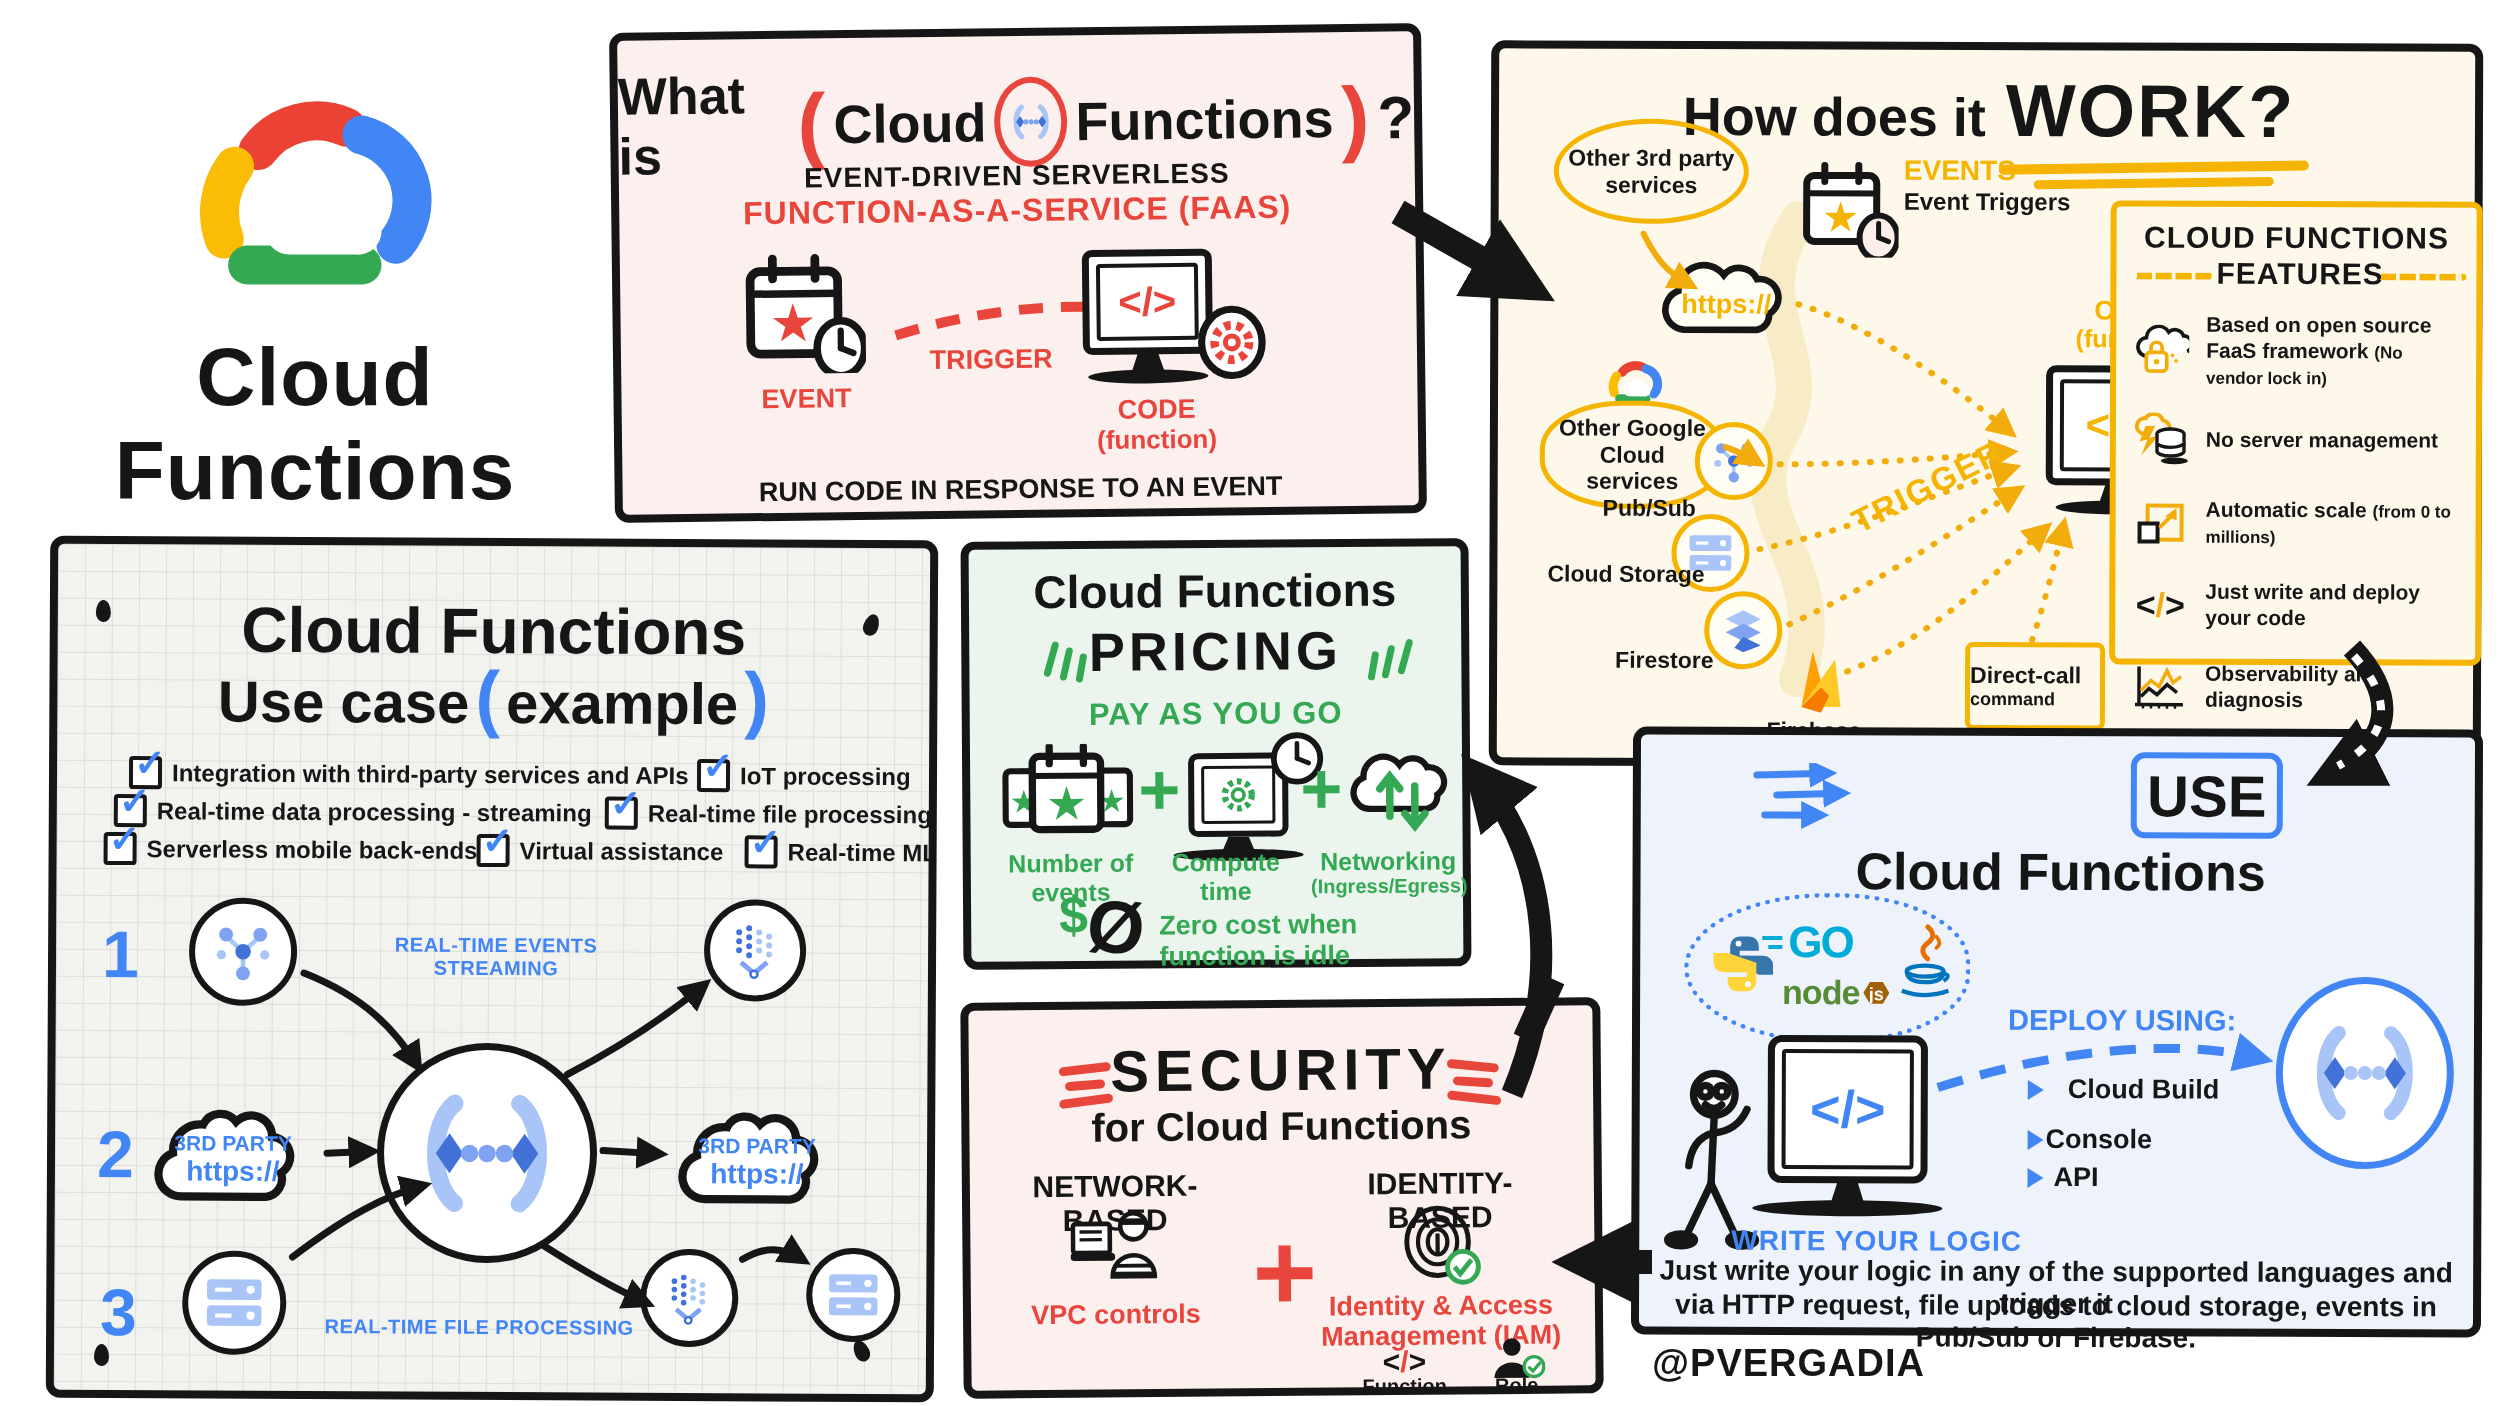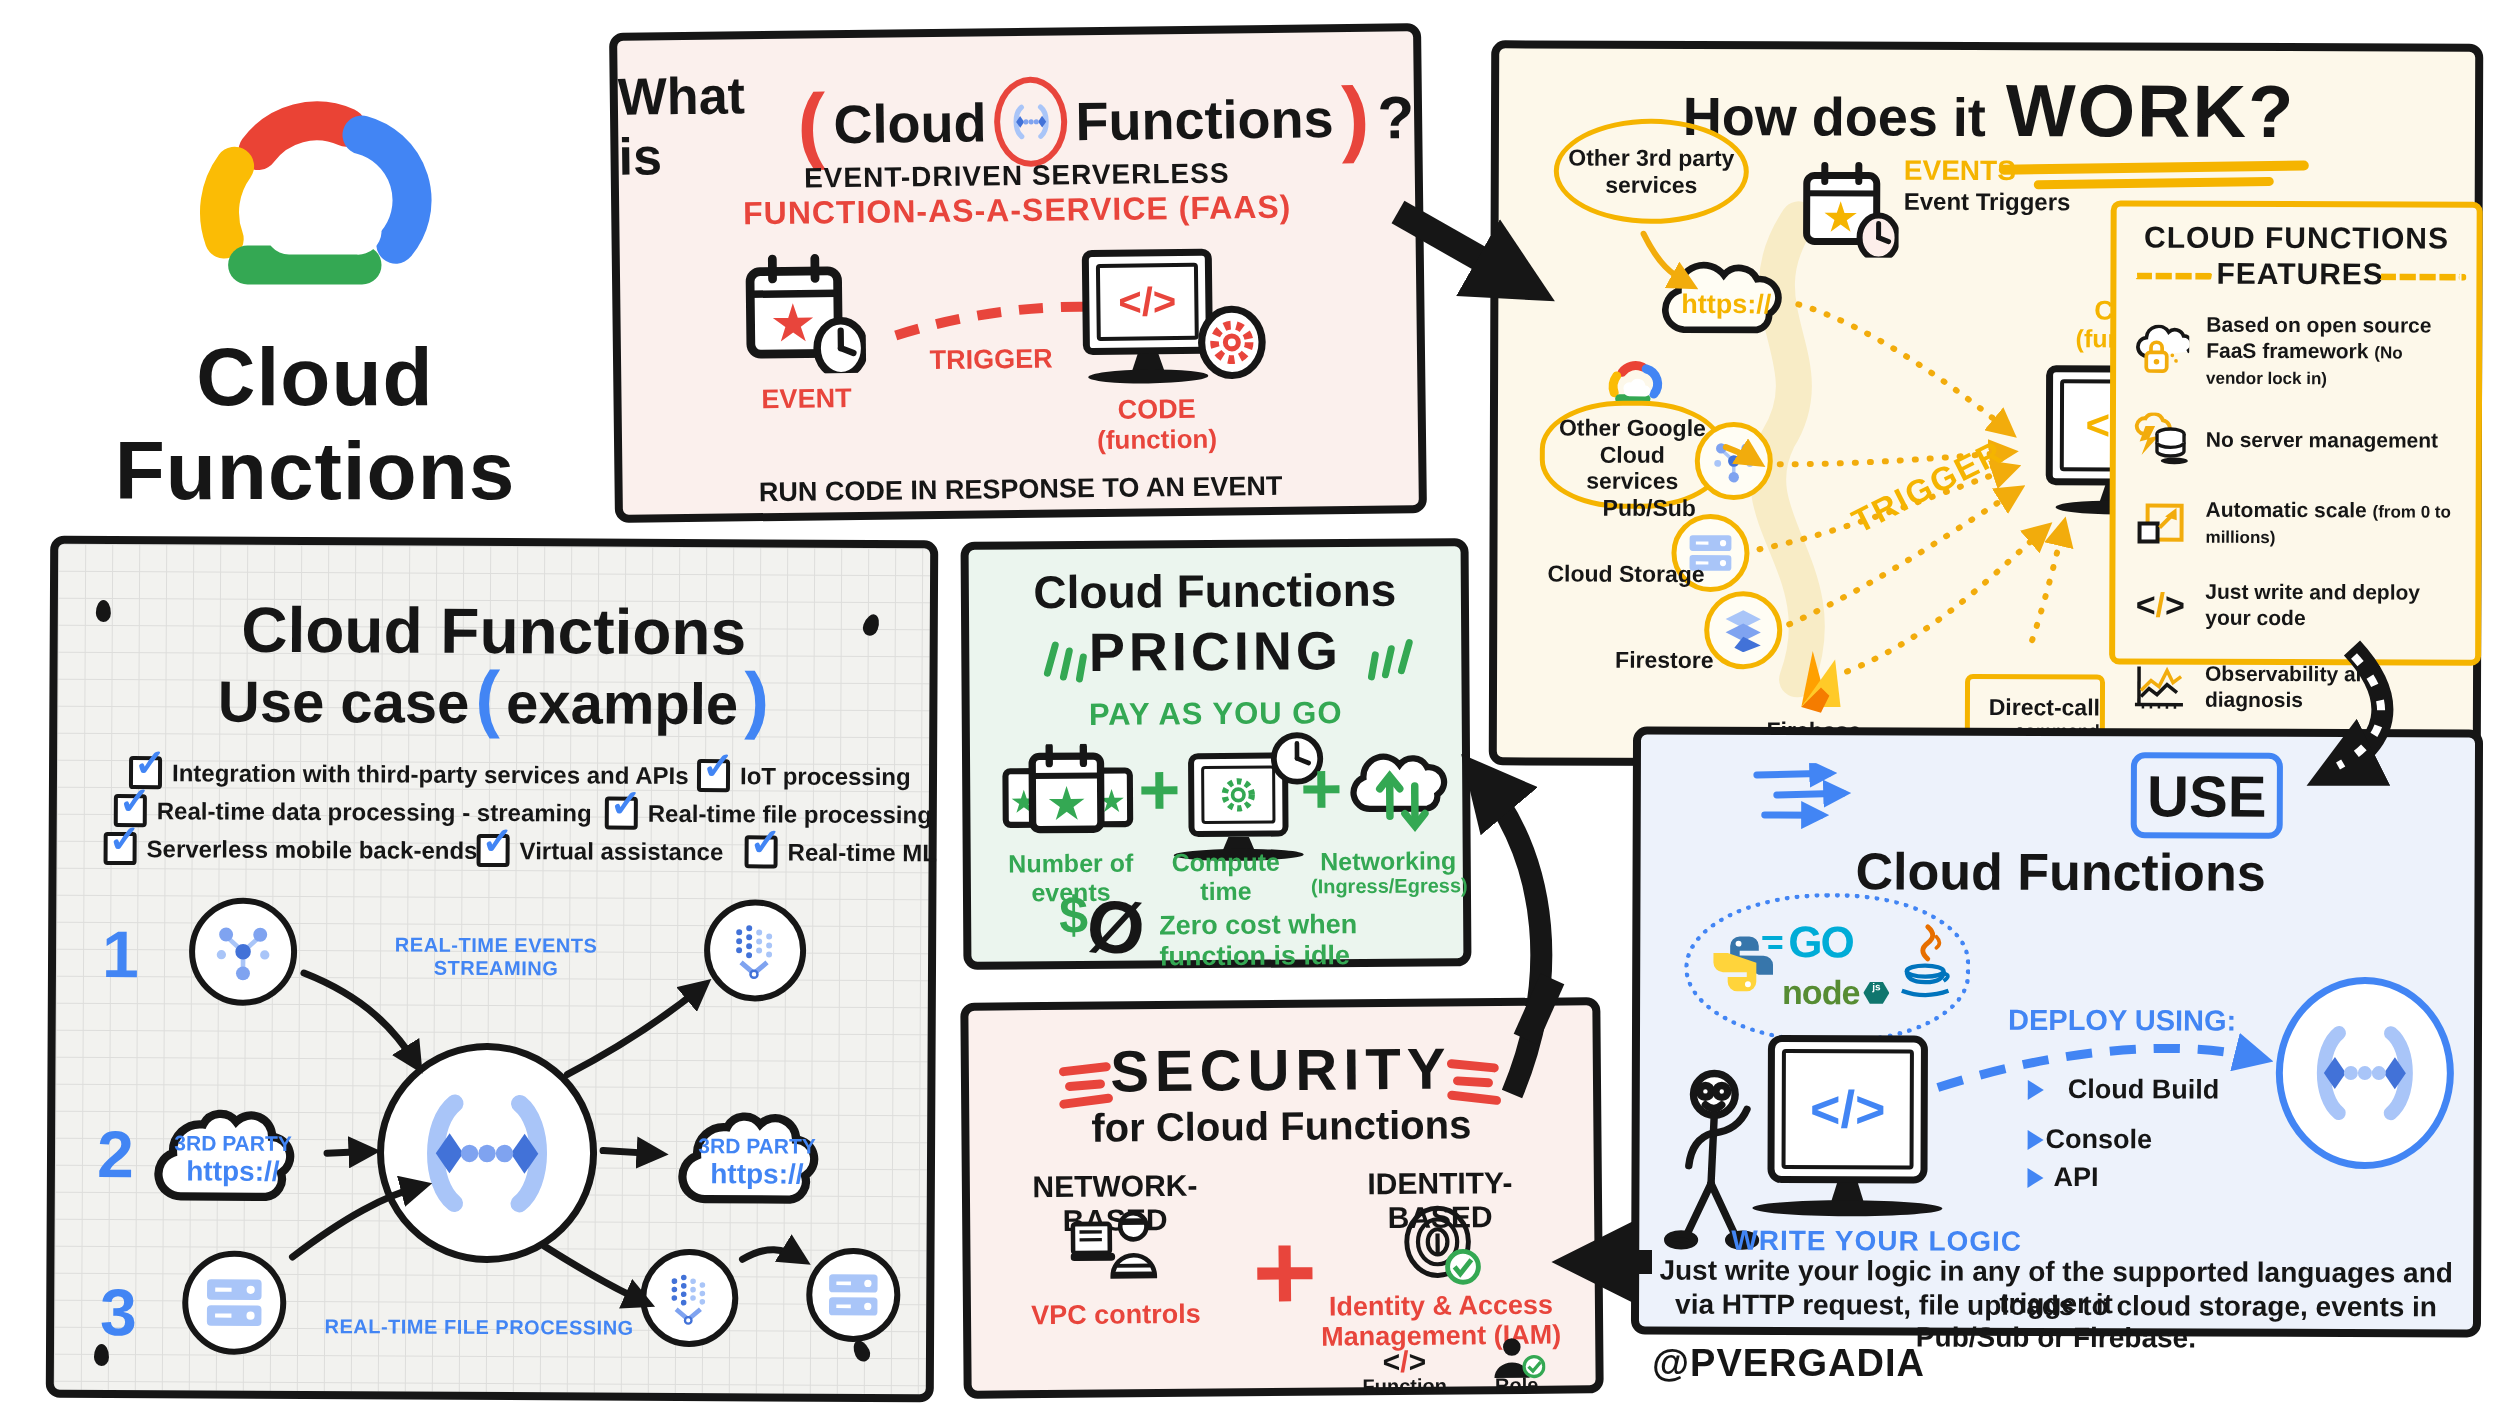--- a/index.html
+++ b/index.html
@@ -243,21 +243,21 @@
   <div class="abs b ctr lbl-y" style="left:545px;top:245px;width:180px;font-size:27px">CODE</div>
   <div class="abs b ctr lbl-y" style="left:545px;top:274px;width:180px;font-size:25px">(function)</div>
   <div class="mon" style="left:548px;top:315px;width:140px;height:120px">
     <div class="scr" style="font-size:42px;color:var(--yellow2)">
         <span>&lt;/&gt;</span>
       </div>
     <div class="stand"></div>
     <div class="shadow"></div>
   </div>
 
-  <div class="abs" style="left:468px;top:624px;width:140px;height:88px;border:5px solid var(--yellow2);border-radius:8px;background:#FDF8EA;display:flex;flex-direction:column;align-items:flex-end;justify-content:center;box-sizing:border-box">
+  <div class="abs" style="left:468px;top:592px;width:140px;height:88px;border:5px solid var(--yellow2);border-radius:8px;background:#FDF8EA;display:flex;flex-direction:column;align-items:flex-start;justify-content:center;box-sizing:border-box">
     <div class="b" style="font-size:23px">Direct-call</div>
     <div class="b" style="font-size:18px">command</div>
   </div>
 
   <div class="abs" style="left:612px;top:150px;width:372px;height:464px;border:6px solid var(--yellow2);border-radius:10px;box-sizing:border-box;background:#FDF8EA">
     <div class="abs b ctr" style="left:0;top:14px;width:100%;font-size:30px;letter-spacing:1px">CLOUD FUNCTIONS</div>
     <div class="abs" style="left:18px;top:66px;width:78px" class2="dashline">
         <div class="dashline"></div>
       </div>
     <div class="abs b ctr" style="left:100px;top:50px;width:160px;font-size:30px;letter-spacing:1px">FEATURES</div>
@@ -682,21 +682,21 @@
   </svg>
   <div class="abs" style="left:148px;top:182px">
     <span class="b" style="font-size:44px;color:#00ACD7;letter-spacing:-2px">GO</span>
     <div class="abs" style="left:-26px;top:14px">
       <div style="width:20px;height:4px;background:#00ACD7;margin:5px 0"></div>
       <div style="width:14px;height:4px;background:#00ACD7;margin:5px 0 5px 6px"></div>
     </div>
   </div>
   <div class="abs" style="left:142px;top:238px;display:flex;align-items:center;gap:4px">
     <span class="b" style="font-size:34px;color:#568C33;letter-spacing:-1px">node</span>
-    <span class="b" style="width:26px;height:24px;background:#0f766e;clip-path:polygon(25% 5%,75% 5%,100% 50%,75% 95%,25% 95%,0 50%);display:inline-flex;align-items:flex-start;justify-content:center;font-size:10px;color:#fff">
+    <span class="b" style="width:26px;height:24px;background:#a16207;clip-path:polygon(25% 5%,75% 5%,100% 50%,75% 95%,25% 95%,0 50%);display:inline-flex;align-items:flex-end;justify-content:center;font-size:18px;color:#fff">
       <span>js</span>
     </span>
   </div>
   <svg class="abs" style="left:258px;top:188px" width="54" height="78" viewBox="0 0 44 62">
     <path d="M24,2 q8,7 0,13 q-8,6 0,13" fill="none" stroke="#E76F00" stroke-width="4" stroke-linecap="round"></path>
     <path d="M31,10 q5,5 0,9" fill="none" stroke="#E76F00" stroke-width="3" stroke-linecap="round"></path>
     <ellipse cx="22" cy="38" rx="15" ry="4.5" fill="none" stroke="#0074BD" stroke-width="3.5"></ellipse>
     <path d="M7,38 q0,9 15,9 q15,0 15,-9" fill="none" stroke="#0074BD" stroke-width="3.5"></path>
     <path d="M37,40 q7,1 0,6" fill="none" stroke="#0074BD" stroke-width="3"></path>
     <path d="M3,54 q19,7 38,0" fill="none" stroke="#0074BD" stroke-width="3.5"></path>

